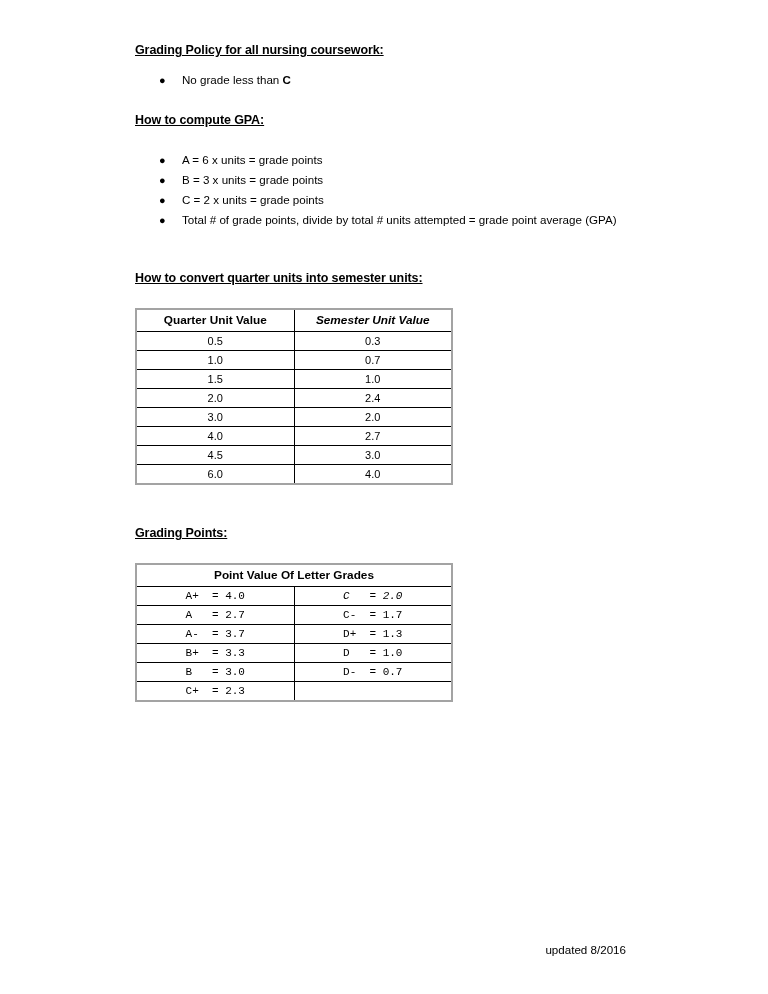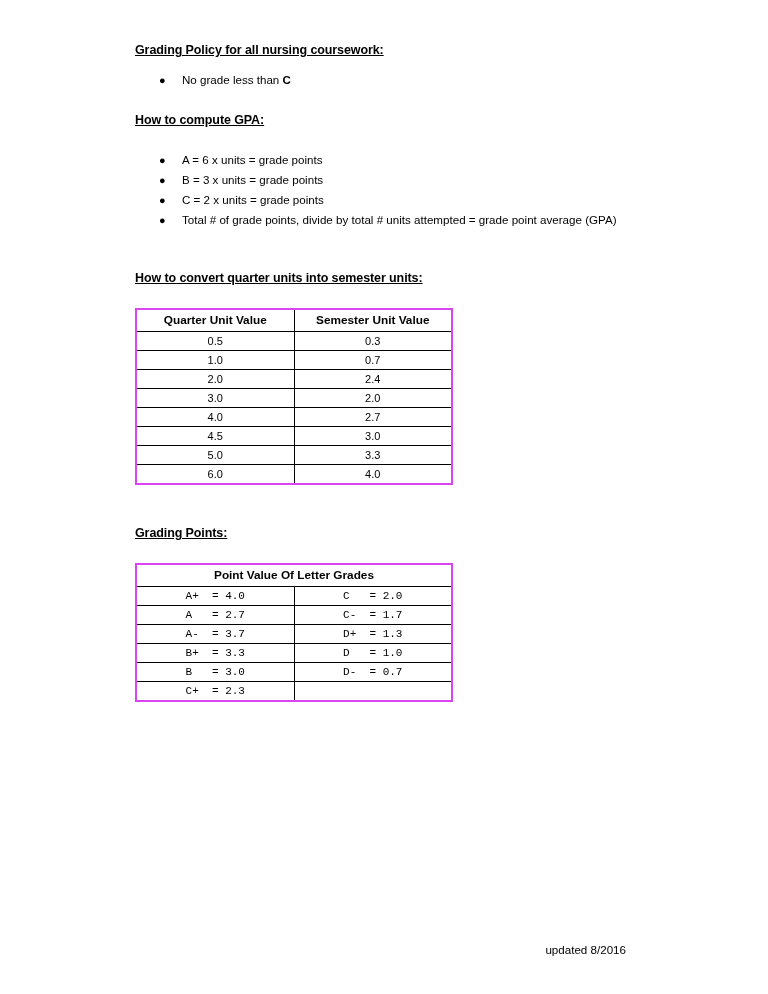--- a/index.html
+++ b/index.html
@@ -83,24 +83,24 @@
     font-weight: normal;
     box-sizing: border-box;
   }
   table.doc-table th {
     font-weight: bold;
     font-size: 11.8px;
     height: 21px;
     line-height: 21px;
   }
   table.doc-table {
-    border: 2px solid #d946ef;
+    border: 2px solid #a3a3a3;
   }
   .col-a { width: 50%; }
-  .col-b { width: 50%; }
+  .col-b { width: 50%; font-style: italic; }
 
   .grade-cell {
     font-family: "Liberation Mono", monospace;
     font-size: 11px;
     letter-spacing: 0px;
     white-space: pre;
   }
 
   .footer {
     position: absolute;
@@ -162,38 +162,38 @@
         <tbody>
           <tr>
             <td>0.5</td>
             <td>0.3</td>
           </tr>
           <tr>
             <td>1.0</td>
             <td>0.7</td>
           </tr>
           <tr>
+            <td>1.5</td>
+            <td>1.0</td>
+          </tr>
+          <tr>
             <td>2.0</td>
             <td>2.4</td>
           </tr>
           <tr>
             <td>3.0</td>
             <td>2.0</td>
           </tr>
           <tr>
             <td>4.0</td>
             <td>2.7</td>
           </tr>
           <tr>
             <td>4.5</td>
             <td>3.0</td>
-          </tr>
-          <tr>
-            <td>5.0</td>
-            <td>3.3</td>
           </tr>
           <tr>
             <td>6.0</td>
             <td>4.0</td>
           </tr>
         </tbody>
       </table>
     </div>
 
     <div class="gap-xl"></div>

